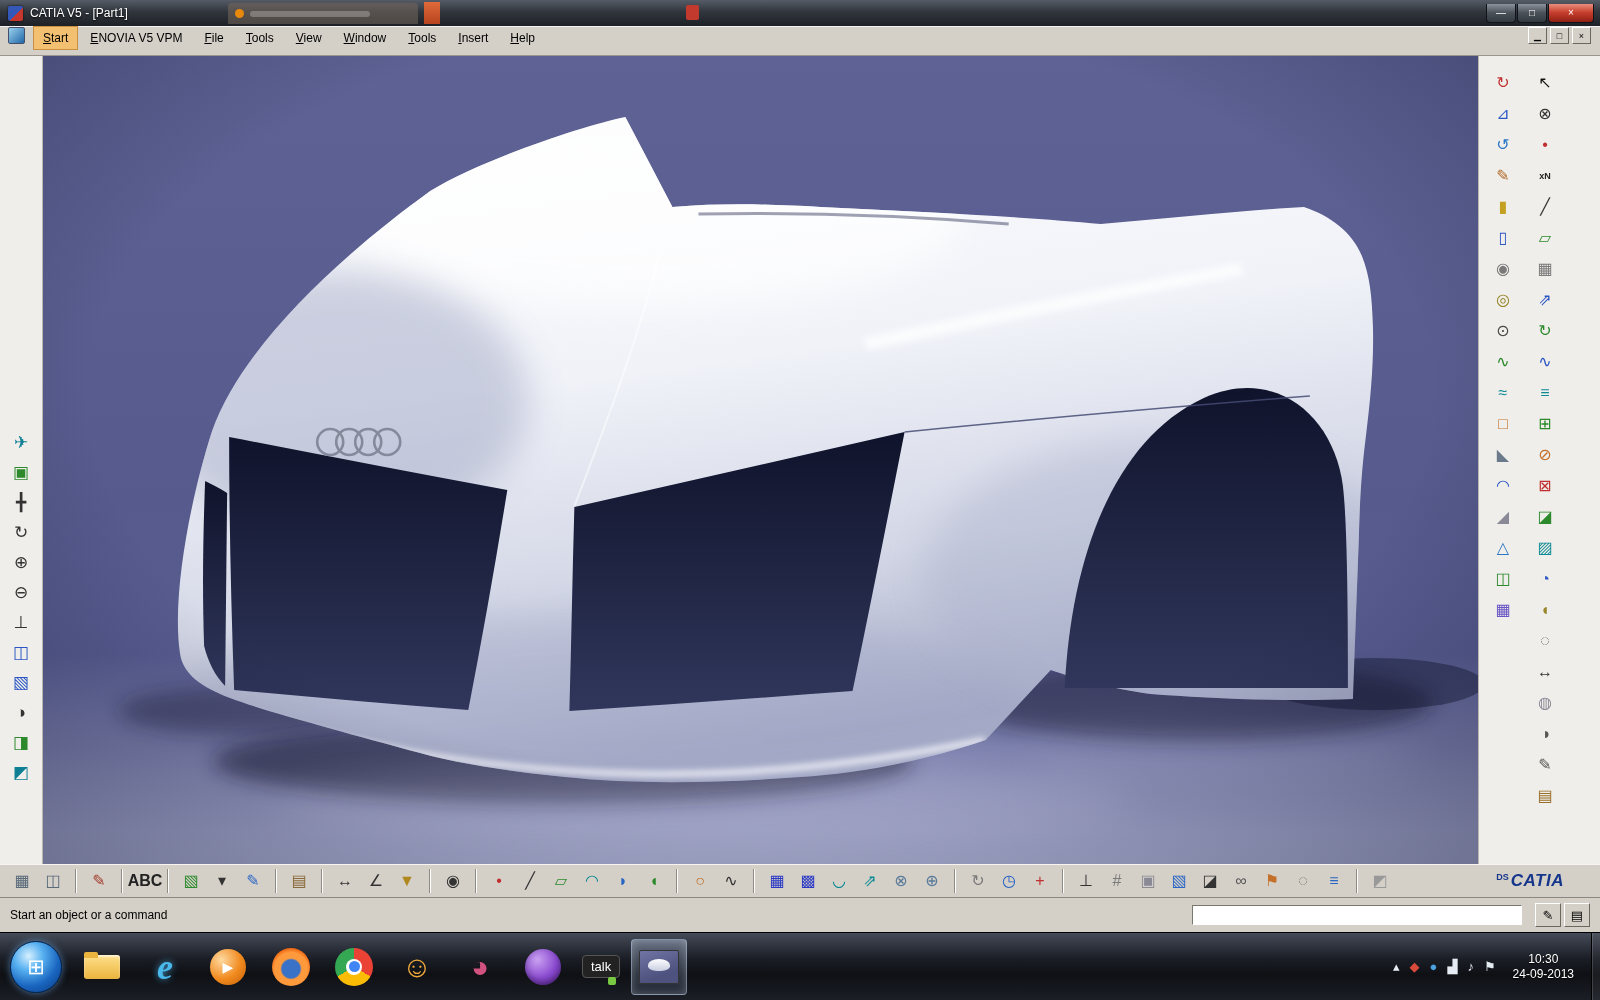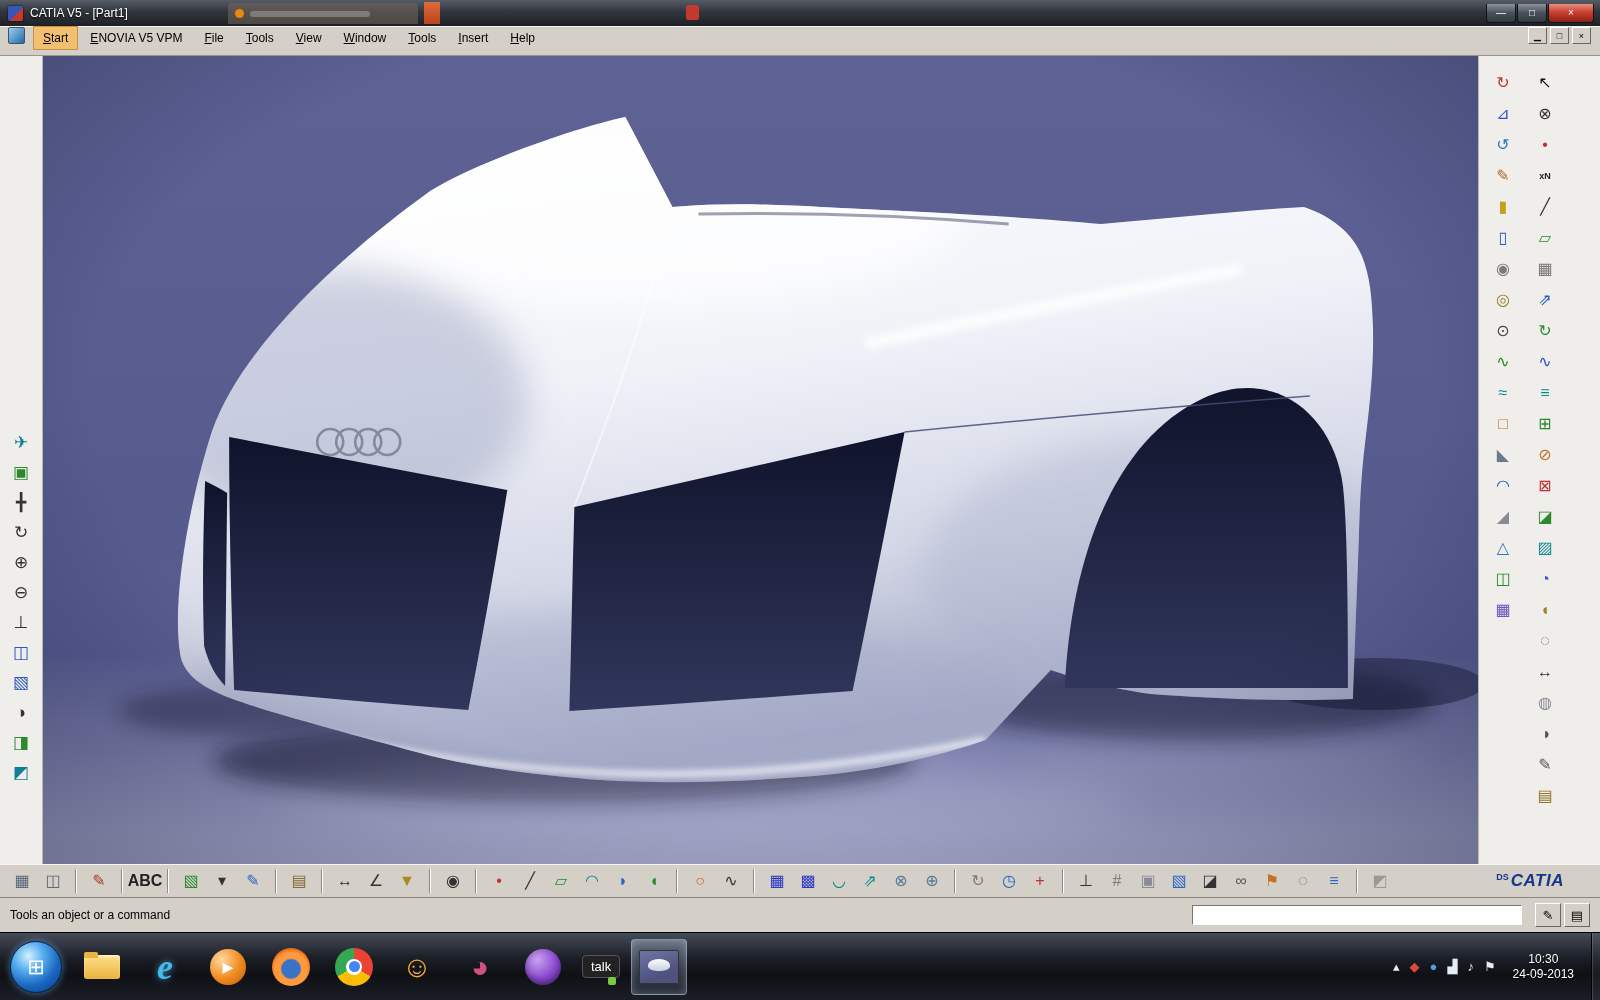--- a/index.html
+++ b/index.html
@@ -612,21 +612,21 @@
           <span class="g" style="color: rgb(153, 153, 153);">◩</span>
         </button>
       </div>
     <div class="logo">
       <span class="ds">DS</span>
       <span class="catia">CATIA</span>
     </div>
   </div>
 
   <div class="status">
-    <span class="smsg">Tools an object or a command</span>
+    <span class="smsg">Start an object or a command</span>
     <input class="sinput" value="" style="">
     <div style="display:flex">
 
     <button class="sbtn">
           <span>✎</span>
         </button>
         <button class="sbtn">
           <span>▤</span>
         </button>
       </div>

